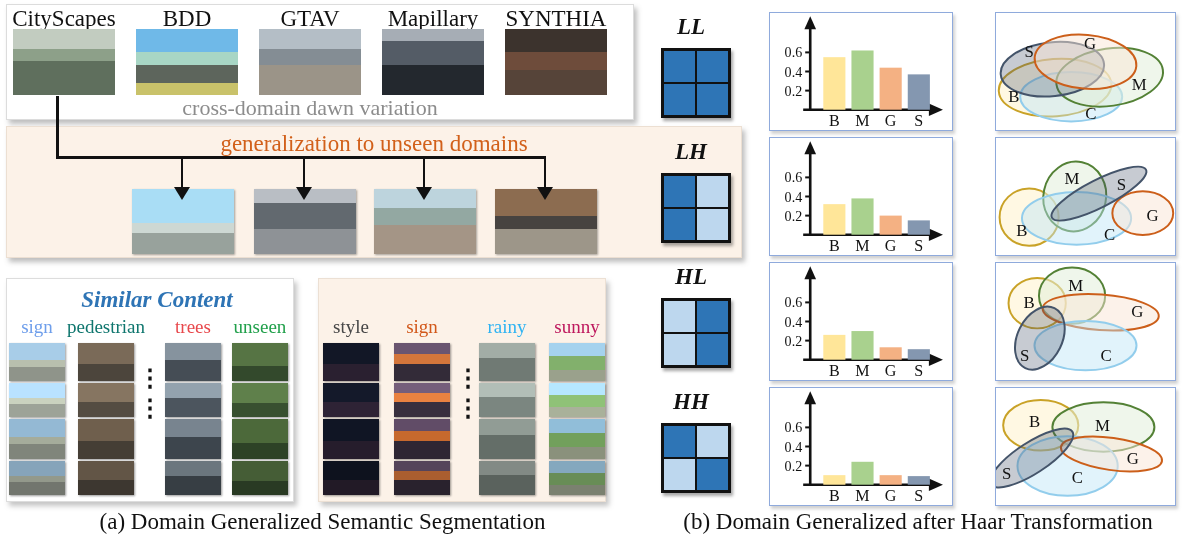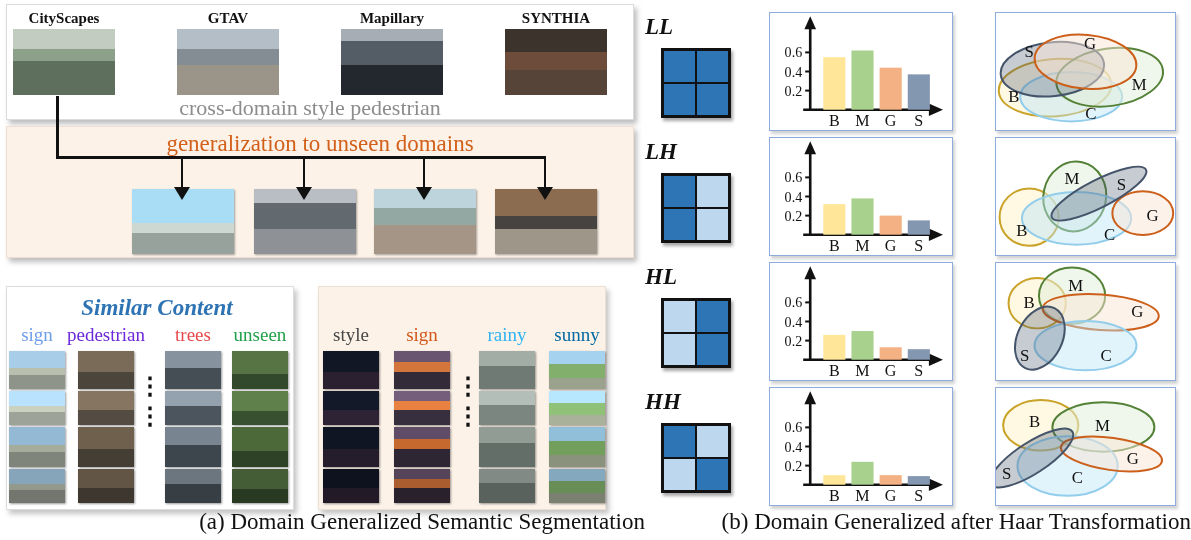--- a/index.html
+++ b/index.html
@@ -7,55 +7,55 @@
        font-family:"Liberation Serif","DejaVu Serif",serif;color:#111;}
   #figure{position:absolute;left:0;top:0;width:1191px;height:540px;}
 
   
   .panel-left{position:absolute;left:0;top:0;width:645px;height:540px;}
   .topbox{position:absolute;left:6px;top:4px;width:628px;height:116px;background:#fff;
           border:1px solid #dcdcdc;box-shadow:3px 4px 5px rgba(110,110,110,.45);
           box-sizing:border-box;padding:3px 26px 0 6px;}
   .ds-row{display:flex;justify-content:space-between;}
   .ds-item{display:flex;flex-direction:column;align-items:center;width:102px;}
-  .ds-label{font-weight:bold;font-size:15px;line-height:21px;white-space:nowrap;}
+  .ds-label{font-weight:normal;font-size:23px;line-height:21px;white-space:nowrap;}
   .ds-img{width:102px;height:66px;}
   .style-caption{text-align:center;color:#8c8c8c;font-size:22px;line-height:25px;margin-top:0;}
 
-  .midbox{position:absolute;left:6px;top:126px;width:628px;height:132px;background:#fcf2e8;
+  .midbox{position:absolute;left:6px;top:126px;width:736px;height:132px;background:#fcf2e8;
           border:1px solid #ecdfd2;box-shadow:3px 4px 5px rgba(110,110,110,.45);box-sizing:border-box;}
   .gen-caption{text-align:center;color:#d2601a;font-size:23px;line-height:27px;margin-top:3px;}
   .unseen-img{position:absolute;top:62px;width:102px;height:65px;box-shadow:1px 1px 2px rgba(0,0,0,.35);}
 
   .vline,.hline,.arrow-stem{position:absolute;background:#111;}
   .arrow-head{position:absolute;width:0;height:0;border-left:8px solid transparent;
               border-right:8px solid transparent;border-top:13px solid #111;}
 
-  .contentbox{position:absolute;top:286px;width:288px;height:224px;box-sizing:border-box;
+  .contentbox{position:absolute;top:278px;width:288px;height:224px;box-sizing:border-box;
               border:1px solid #ddd;box-shadow:3px 4px 5px rgba(110,110,110,.4);padding-left:14px;}
   #similar-box{left:6px;background:#fff;}
   #varied-box{left:318px;background:#fcf2e8;border-color:#ece0d4;}
   .box-title{text-align:center;font-size:23px;font-weight:bold;font-style:italic;
              line-height:26px;margin-top:8px;}
   .col-label{position:absolute;top:36px;width:80px;text-align:center;font-size:19px;line-height:24px;}
   .thumb-col{position:absolute;top:64px;width:56px;display:flex;flex-direction:column;gap:2px;}
   .thumb{width:100%;box-shadow:1px 1px 2px rgba(0,0,0,.4);}
   .thumb:nth-child(1){height:38px;}
   .thumb:nth-child(2){height:34px;filter:brightness(1.1);}
   .thumb:nth-child(3){height:40px;filter:brightness(.9) saturate(1.1);}
   .thumb:nth-child(4){height:34px;filter:brightness(.8);}
   .dots{position:absolute;top:84px;font-size:24px;line-height:30px;white-space:pre-line;
         font-weight:bold;color:#111;}
 
-  .caption{position:absolute;bottom:4px;width:100%;text-align:right;font-size:23px;line-height:28px;}
+  .caption{position:absolute;bottom:4px;width:100%;text-align:center;font-size:23px;line-height:28px;}
 
   
   .panel-right{position:absolute;left:645px;top:0;width:546px;height:540px;}
   .haar-row{position:absolute;left:0;width:546px;height:125px;}
-  .sub-label{position:absolute;left:0;top:6px;width:92px;text-align:left;
+  .sub-label{position:absolute;left:0;top:6px;width:92px;text-align:center;
              font-size:23px;font-weight:bold;font-style:italic;}
   .haar-grid{position:absolute;left:16px;top:40px;width:64px;height:64px;
              display:grid;grid-template-columns:1fr 1fr;grid-template-rows:1fr 1fr;
              gap:2px;background:#111;border:3px solid #111;
              box-shadow:2px 3px 3px rgba(0,0,0,.35);}
   .chart-box{position:absolute;left:124px;top:4px;width:184px;height:119px;background:#fff;
              border:1.5px solid #8faadc;box-sizing:border-box;
              box-shadow:2px 3px 3px rgba(140,140,140,.4);}
   .venn-box{position:absolute;left:350px;top:4px;width:181px;height:119px;background:#fff;
             border:1.5px solid #8faadc;box-sizing:border-box;
@@ -89,33 +89,37 @@
 
   <div class="panel-left">
 
     <div class="topbox">
       <div class="ds-row">
         <div class="ds-item">
           <div class="ds-label">CityScapes</div>
           <div class="ds-img img-cityscapes"></div>
         </div>
         <div class="ds-item">
+          <div class="ds-label">BDD</div>
+          <div class="ds-img img-bdd"></div>
+        </div>
+        <div class="ds-item">
           <div class="ds-label">GTAV</div>
           <div class="ds-img img-gtav"></div>
         </div>
         <div class="ds-item">
           <div class="ds-label">Mapillary</div>
           <div class="ds-img img-mapillary"></div>
         </div>
         <div class="ds-item">
           <div class="ds-label">SYNTHIA</div>
           <div class="ds-img img-synthia"></div>
         </div>
       </div>
-      <div class="style-caption">cross-domain style pedestrian</div>
+      <div class="style-caption">cross-domain dawn variation</div>
     </div>
 
     <div class="midbox">
       <div class="gen-caption">generalization to unseen domains</div>
       <div class="unseen-img img-unseen1" style="left:125px;"></div>
       <div class="unseen-img img-unseen2" style="left:247px;"></div>
       <div class="unseen-img img-unseen3" style="left:367px;"></div>
       <div class="unseen-img img-unseen4" style="left:488px;"></div>
     </div>
 
@@ -126,21 +130,21 @@
     <div class="arrow-stem" style="left:302.75px;top:156px;width:2.5px;height:32px;"></div>
     <div class="arrow-head" style="left:296px;top:187px;"></div>
     <div class="arrow-stem" style="left:422.75px;top:156px;width:2.5px;height:32px;"></div>
     <div class="arrow-head" style="left:416px;top:187px;"></div>
     <div class="arrow-stem" style="left:543.75px;top:156px;width:2.5px;height:32px;"></div>
     <div class="arrow-head" style="left:537px;top:187px;"></div>
 
     <div id="similar-box" class="contentbox">
       <div class="box-title" style="color: rgb(46, 116, 181);">Similar Content</div>
       <span class="col-label" style="left: -10px; color: rgb(110, 158, 235);">sign</span>
-      <span class="col-label" style="left: 59px; color: #6d28d9;">pedestrian</span>
+      <span class="col-label" style="left: 59px; color: #0f766e;">pedestrian</span>
       <span class="col-label" style="left: 146px; color: rgb(232, 72, 76);">trees</span>
       <span class="col-label" style="left: 213px; color: rgb(33, 160, 75);">unseen</span>
       <div class="dots" style="left:131px;">⋮
 ⋮</div>
       <div class="thumb-area">
           <div class="thumb-col sc-c0" style="left: 2px;">
             <div class="thumb"></div>
             <div class="thumb"></div>
             <div class="thumb"></div>
             <div class="thumb"></div>
@@ -163,21 +167,21 @@
             <div class="thumb"></div>
             <div class="thumb"></div>
           </div>
         </div>
     </div>
 
     <div id="varied-box" class="contentbox">
       <span class="col-label" style="left: -8px; color: rgb(71, 71, 71);">style</span>
       <span class="col-label" style="left: 63px; color: rgb(210, 88, 26);">sign</span>
       <span class="col-label" style="left: 148px; color: rgb(47, 179, 242);">rainy</span>
-      <span class="col-label" style="left: 218px; color: #0369a1;">sunny</span>
+      <span class="col-label" style="left: 218px; color: #be185d;">sunny</span>
       <div class="dots" style="left:137px;">⋮
 ⋮</div>
       <div class="thumb-area">
           <div class="thumb-col vs-c0" style="left: 4px;">
             <div class="thumb"></div>
             <div class="thumb"></div>
             <div class="thumb"></div>
             <div class="thumb"></div>
           </div>
           <div class="thumb-col vs-c1" style="left: 75px;">

